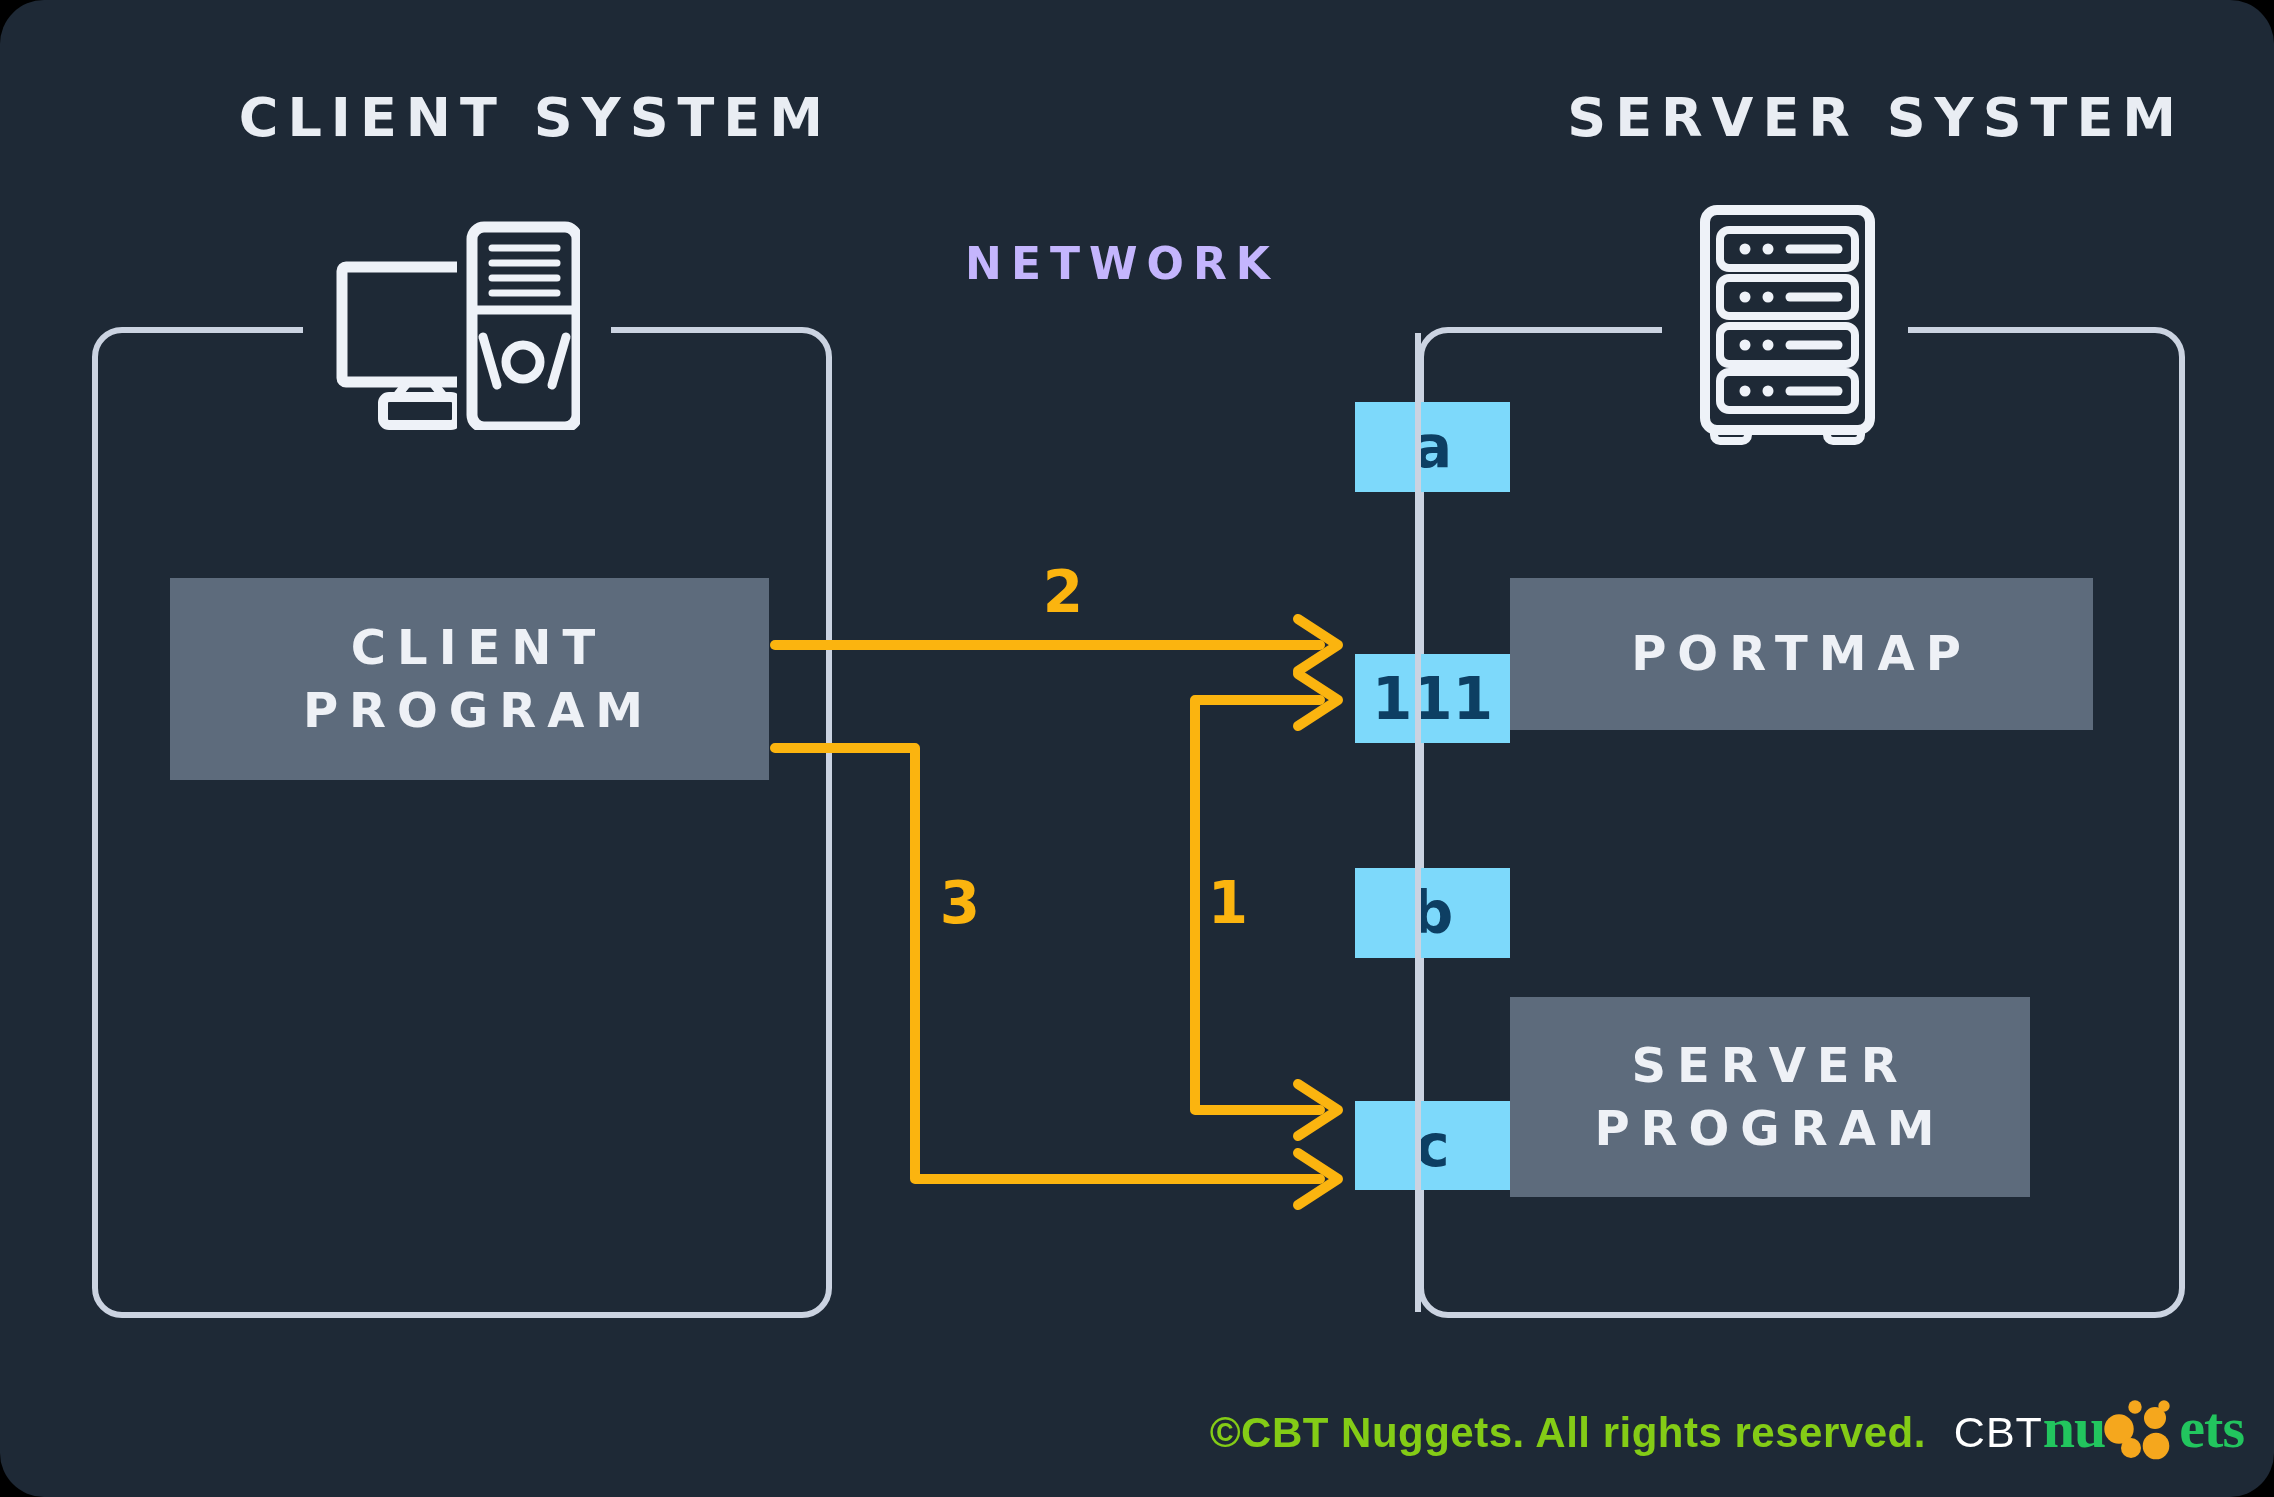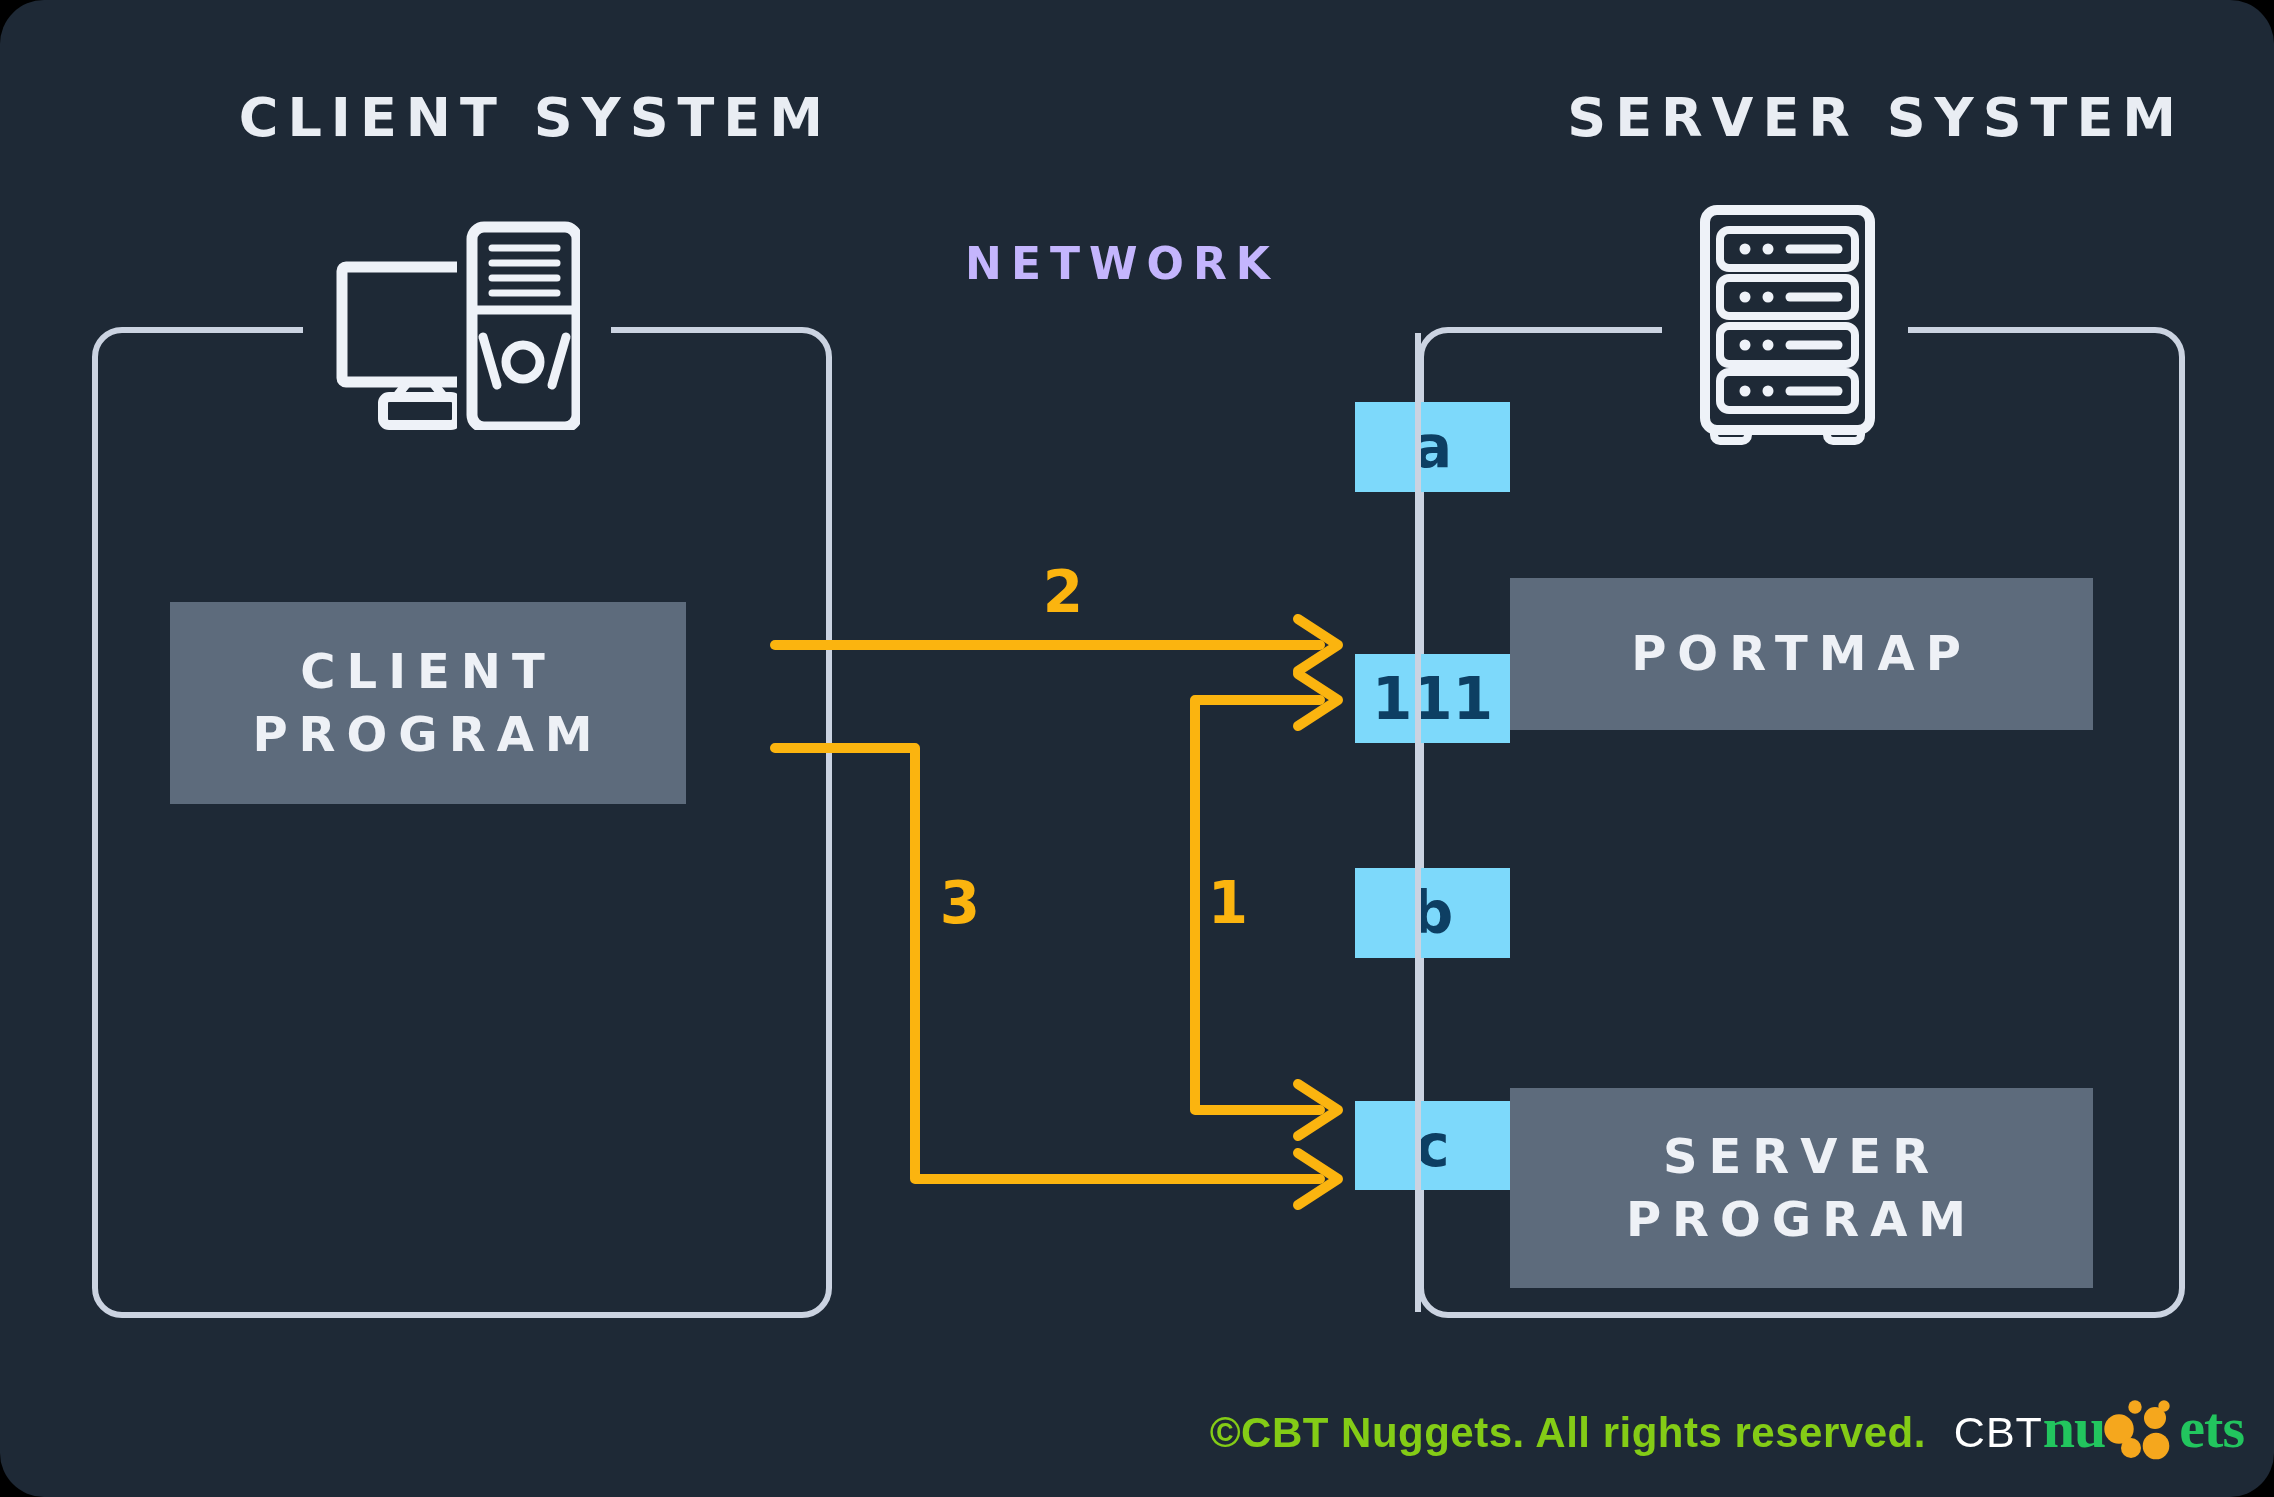--- a/index.html
+++ b/index.html
@@ -32,23 +32,23 @@
   .icon-svg{position:absolute;z-index:3;}
   .computer-icon{left:335px;top:220px;}
   .rack-icon{left:1700px;top:205px;}
   
   .gray-box{
     position:absolute;background:#5d6b7c;color:#eef1f6;z-index:2;
     display:flex;flex-direction:column;align-items:center;justify-content:center;
     font-size:48px;font-weight:bold;letter-spacing:11px;line-height:1.32;
     text-align:center;
   }
-  .box-client-program{left:170px;top:602px;width:516px;height:202px;}
+  .box-client-program{left:170px;top:578px;width:581px;height:202px;padding-left:18px;}
   .box-portmap{left:1510px;top:578px;width:583px;height:152px;}
-  .box-server-program{left:1510px;top:1088px;width:583px;height:200px;}
+  .box-server-program{left:1510px;top:997px;width:520px;height:200px;}
   
   .port{
     position:absolute;left:1355px;width:155px;background:#7dd9fb;z-index:3;
     display:flex;align-items:center;justify-content:center;
     font-size:58px;font-weight:bold;color:#0d3f63;
   }
   .port-a{top:402px;height:90px;}
   .port-111{top:634px;height:89px;margin-top:20px;}
   .port-b{top:868px;height:90px;}
   .port-c{top:1101px;height:89px;}

